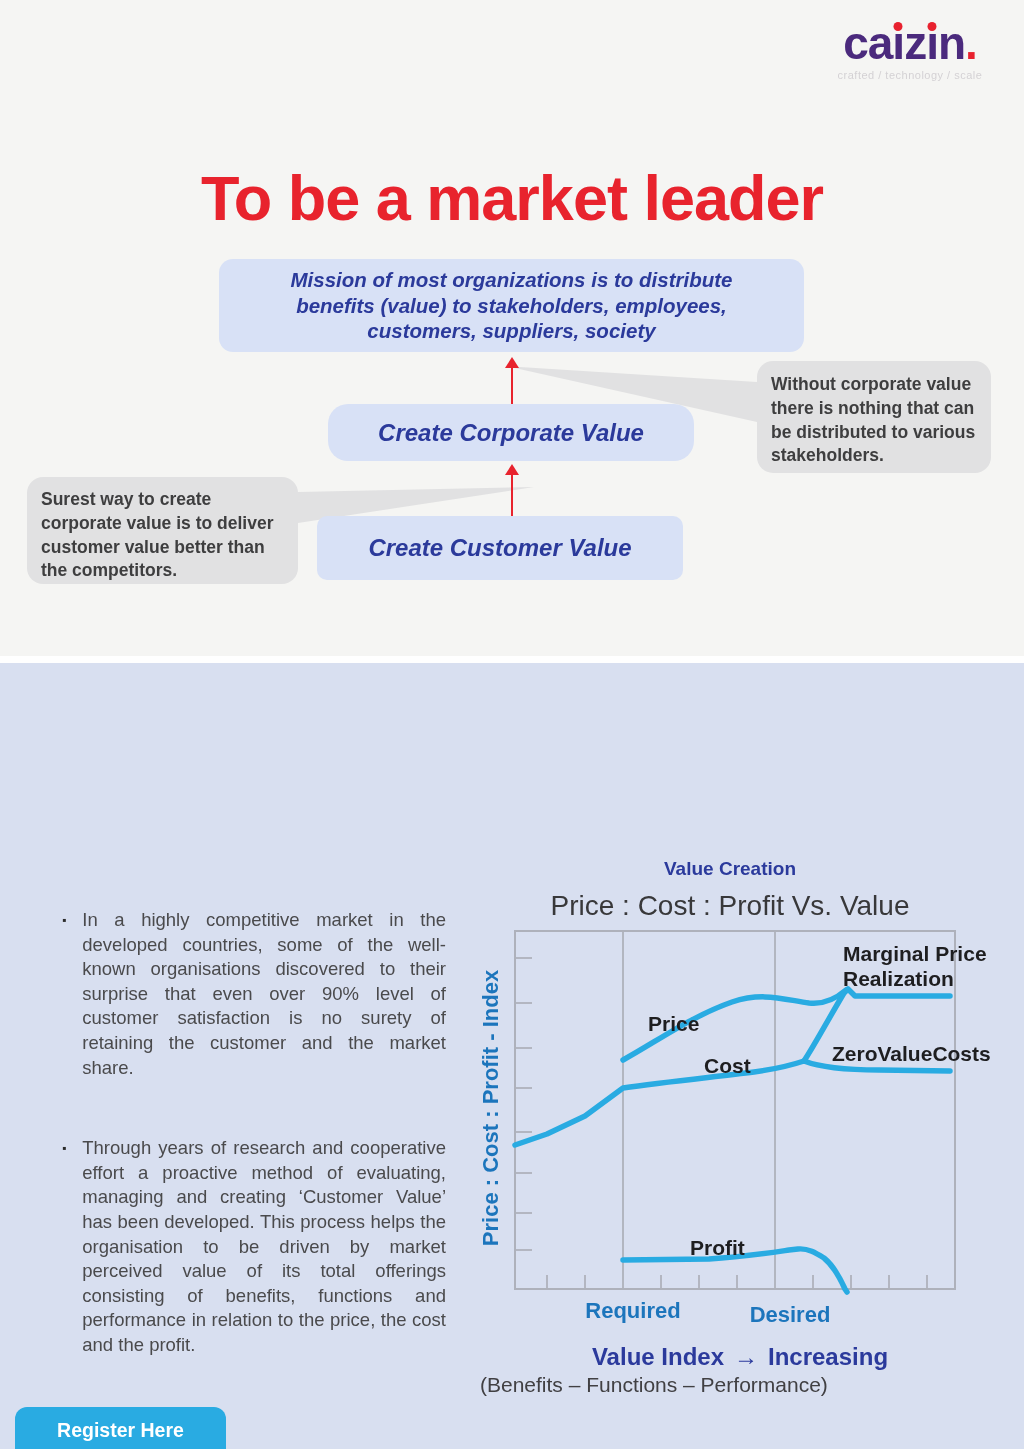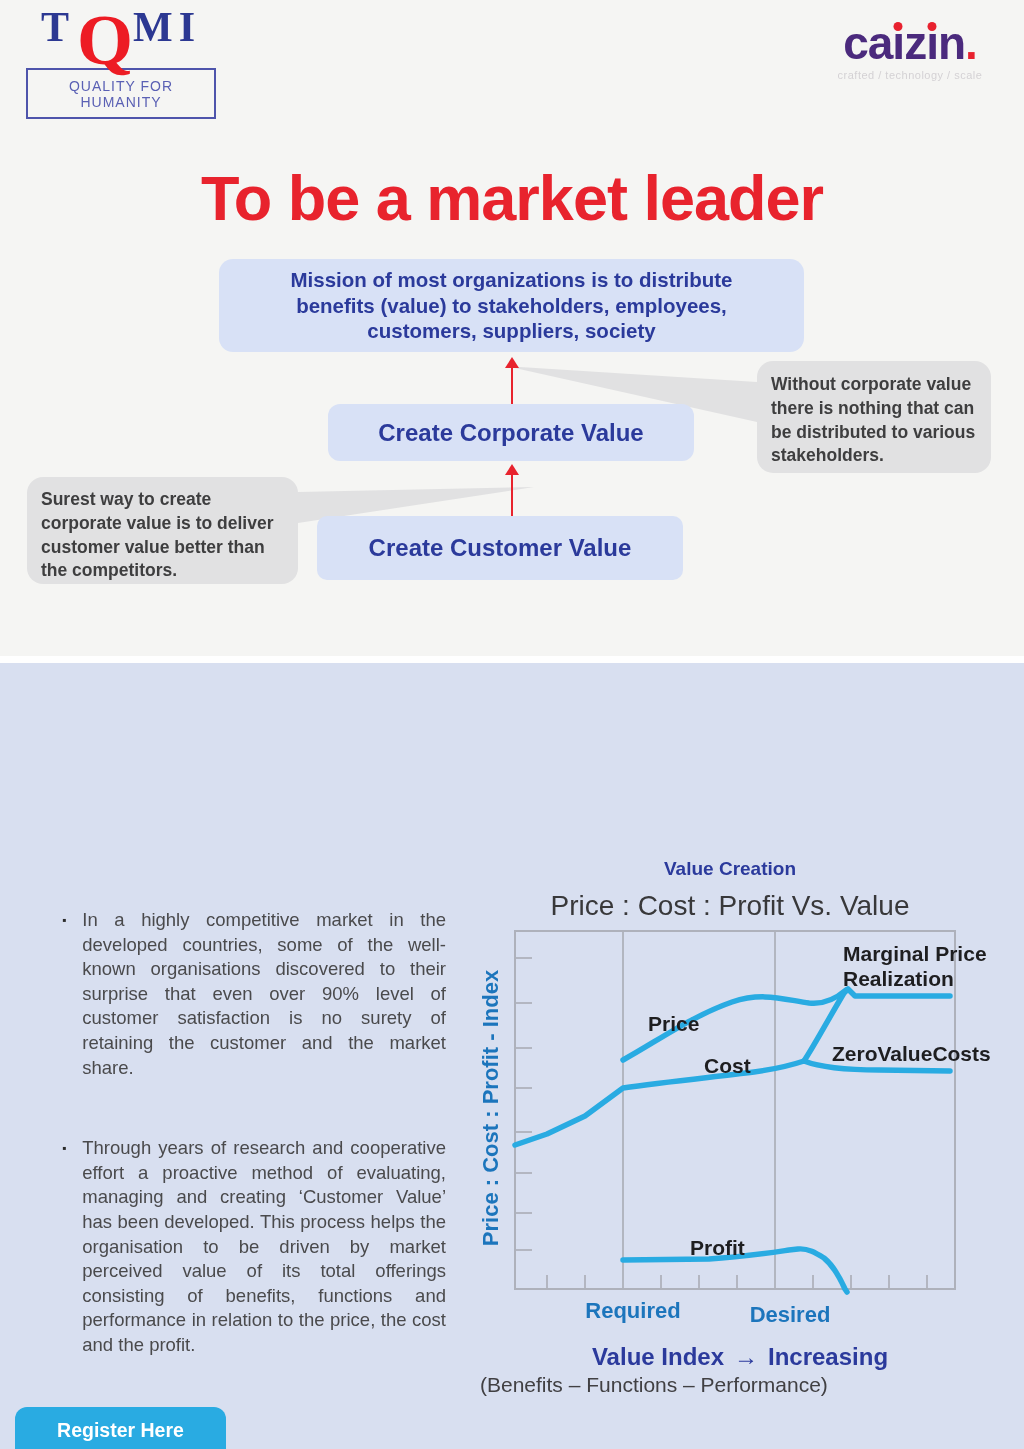--- a/index.html
+++ b/index.html
@@ -27,23 +27,23 @@
       top:2px;width:9px;height:9px;border-radius:50%;background:#e8212e;}
   #caizin .period{color:#e8212e;}
   #caizin .tag{font-size:11px;color:#b9b4bb;opacity:.55;letter-spacing:.5px;margin-top:3px;}
 
   
   #hero-title{left:0;top:162px;width:1024px;text-align:center;font-size:63px;font-weight:bold;
       color:#e8232d;letter-spacing:-1px;}
 
   
   .bluebox{background:#d8e1f6;border-radius:14px;display:flex;align-items:center;justify-content:center;
-      text-align:center;color:#2b3a9b;font-weight:bold;}
+      text-align:center;color:#2b3a9b;font-weight:bold;font-style:italic;}
   #mission-box{left:219px;top:259px;width:585px;height:93px;font-size:20.5px;line-height:1.25;padding:0 36px;box-sizing:border-box;}
-  #corporate-box{left:328px;top:404px;width:366px;height:57px;border-radius:12px;font-size:24px;}
+  #corporate-box{left:328px;top:404px;width:366px;height:57px;border-radius:20px;font-size:24px;}
   #customer-box{left:317px;top:516px;width:366px;height:64px;border-radius:10px;font-size:24px;}
 
   
   .callout{background:#e1e1e2;border-radius:16px;color:#3e3e3f;font-weight:bold;font-size:17.5px;
       line-height:1.36;box-sizing:border-box;}
   #callout-right{left:757px;top:361px;width:234px;height:112px;padding:12px 14px;}
   #callout-left{left:27px;top:477px;width:271px;height:107px;padding:11px 14px;}
   .beak{position:absolute;pointer-events:none;}
 
   
@@ -78,24 +78,20 @@
       color:#ffffff;font-weight:bold;font-size:19.5px;display:flex;align-items:center;justify-content:center;
       padding-bottom:10px;box-sizing:border-box;border:none;cursor:pointer;}
 </style>
 </head>
 <body>
 
 <div id="page">
 
   <div id="top-section">
 
-    <div id="tqmi" class="abs">
-      <div class="row"><span class="blu">T</span><span class="q">Q</span><span class="blu">MI</span></div>
-      <div class="badge">QUALITY FOR HUMANITY</div>
-    </div>
 
     <div id="caizin" class="abs">
       <div class="word"><span class="ltr">ca</span><span class="ltr dot">ı</span><span class="ltr">z</span><span class="ltr dot">ı</span><span class="ltr">n</span><span class="period">.</span></div>
       <div class="tag">crafted / technology / scale</div>
     </div>
 
     <div id="hero-title" class="abs">To be a market leader</div>
 
     <div id="mission-box" class="abs bluebox">Mission of most organizations is to distribute benefits (value) to stakeholders, employees, customers, suppliers, society</div>
 

